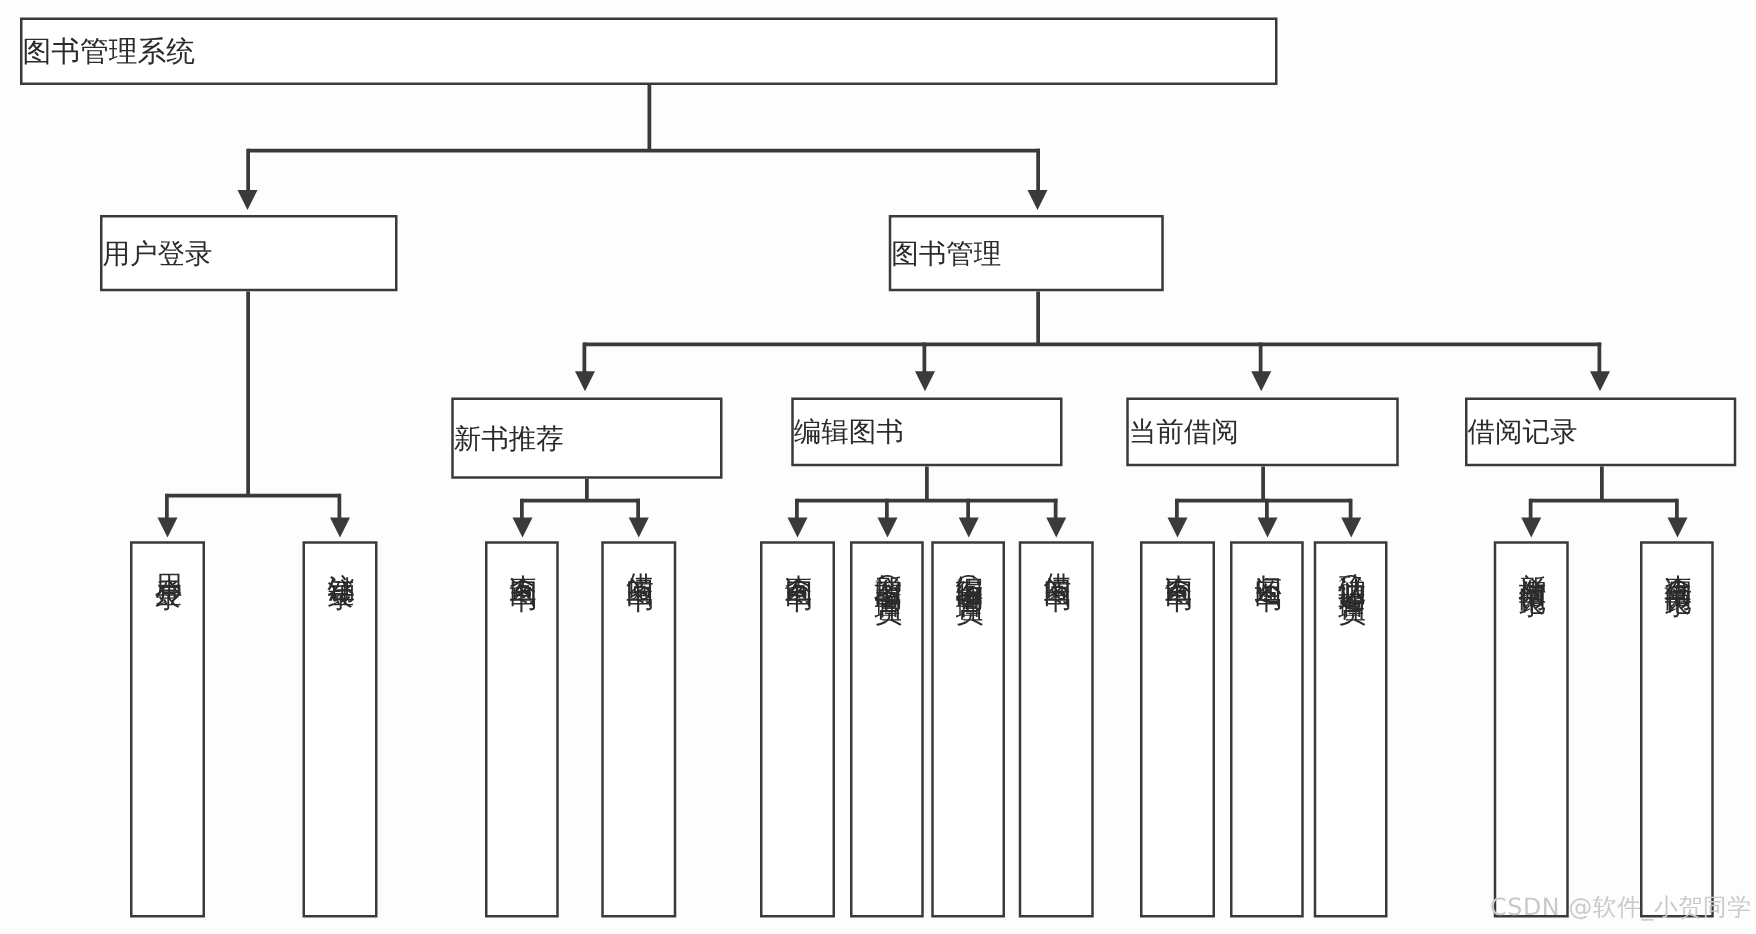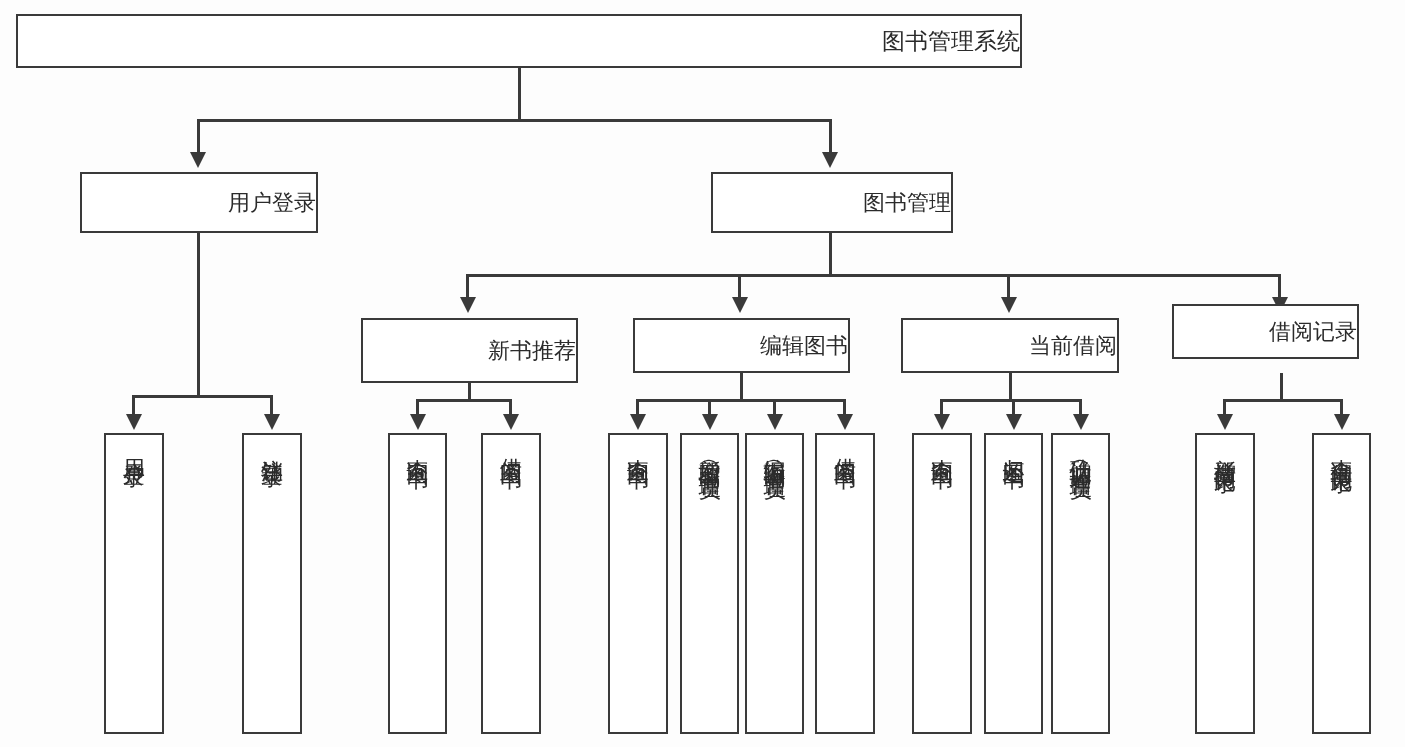--- a/index.html
+++ b/index.html
@@ -15,21 +15,21 @@
     font-family: "DejaVu Sans", "Liberation Sans", sans-serif;
     overflow: hidden;
   }
   .node {
     position: absolute;
     box-sizing: border-box;
     border: 2.5px solid #3a3a3a;
     background: #ffffff;
     display: flex;
     align-items: center;
-    justify-content: flex-end;
+    justify-content: flex-start;
     color: #2b2b2b;
   }
   .node.root {
     font-size: 23px;
   }
   .node.level2 {
     font-size: 22px;
   }
   .node.leaf {
     font-size: 22px;
@@ -134,37 +134,37 @@
   <div class="arrow" style="left:1334px; top:414px;"></div>
 
   <div class="node root" style="left:16px; top:14px; width:1006px; height:54px;">
     <span>图书管理系统</span>
   </div>
 
   <div class="node level2" style="left:80px; top:172px; width:238px; height:61px;">
     <span>用户登录</span>
   </div>
 
-  <div class="node level2" style="left:711px; top:172px; width:242px; height:61px;">
+  <div class="node level2" style="left:711px; top:172px; width:220px; height:61px;">
     <span>图书管理</span>
   </div>
 
   <div class="node level2" style="left:361px; top:318px; width:217px; height:65px;">
     <span>新书推荐</span>
   </div>
 
   <div class="node level2" style="left:633px; top:318px; width:217px; height:55px;">
     <span>编辑图书</span>
   </div>
 
   <div class="node level2" style="left:901px; top:318px; width:218px; height:55px;">
     <span>当前借阅</span>
   </div>
 
-  <div class="node level2" style="left:1172px; top:304px; width:187px; height:55px;">
+  <div class="node level2" style="left:1172px; top:318px; width:217px; height:55px;">
     <span>借阅记录</span>
   </div>
 
   <div class="node leaf" style="left:104px; top:433px; width:60px; height:301px;">
     <span class="vtext">用户登录</span>
   </div>
   <div class="node leaf" style="left:242px; top:433px; width:60px; height:301px;">
     <span class="vtext">注销登录</span>
   </div>
   <div class="node leaf" style="left:388px; top:433px; width:59px; height:301px;">
@@ -194,14 +194,15 @@
   <div class="node leaf" style="left:1051px; top:433px; width:59px; height:301px;">
     <span class="vtext">确认归还（管理员）</span>
   </div>
   <div class="node leaf" style="left:1195px; top:433px; width:60px; height:301px;">
     <span class="vtext">新增借阅记录</span>
   </div>
   <div class="node leaf" style="left:1312px; top:433px; width:59px; height:301px;">
     <span class="vtext">查询借阅记录</span>
   </div>
 
+  <div class="watermark" style="left:1192px; top:713px;">CSDN @软件_小贺同学</div>
 
 </div>
 
 </body></html>

